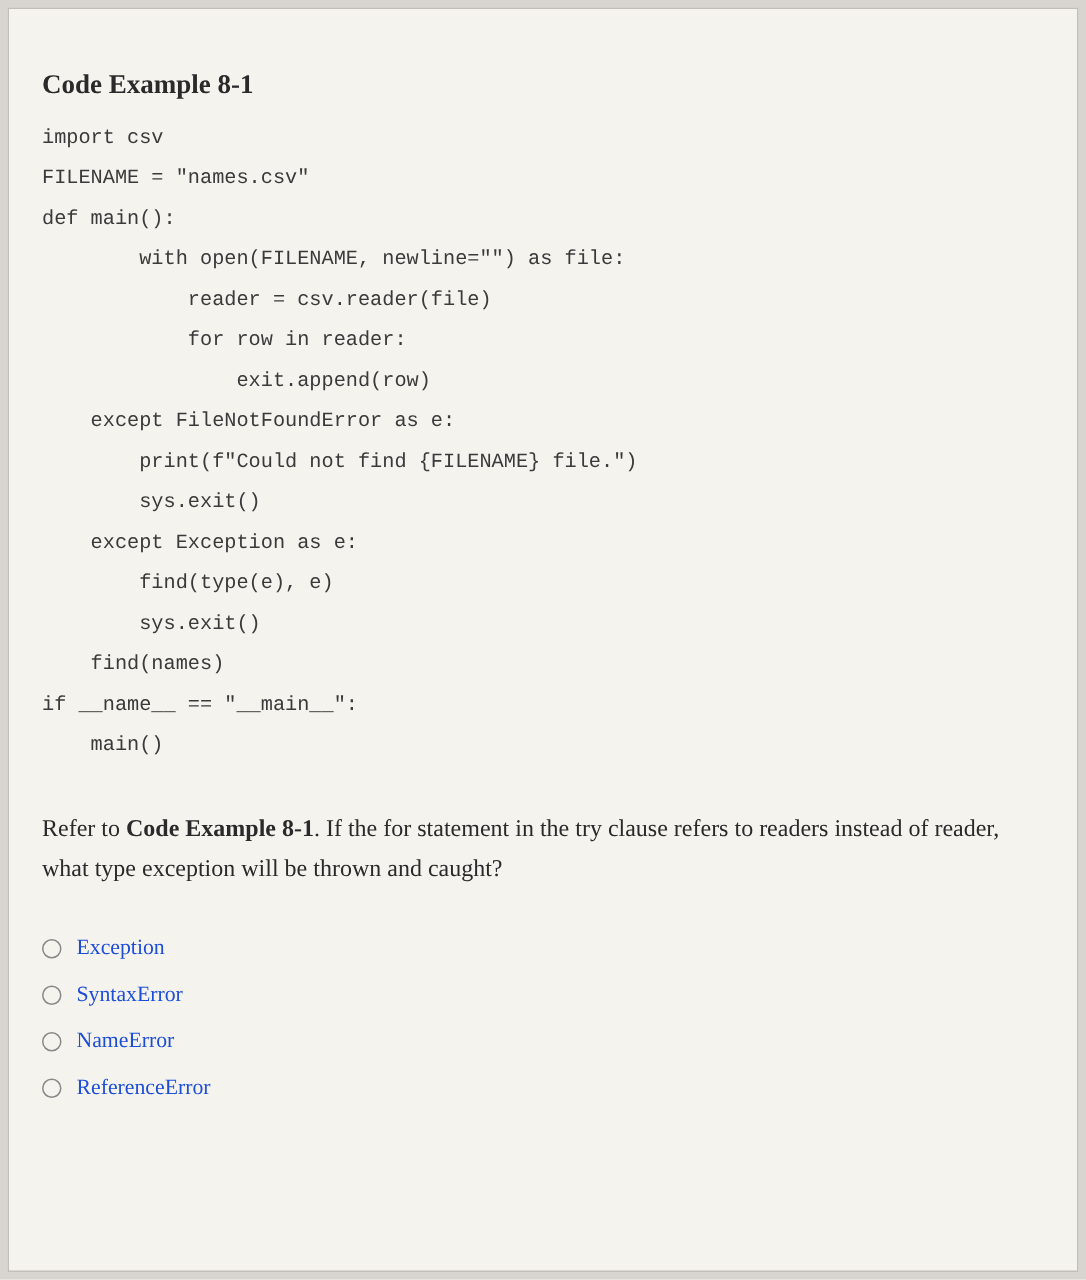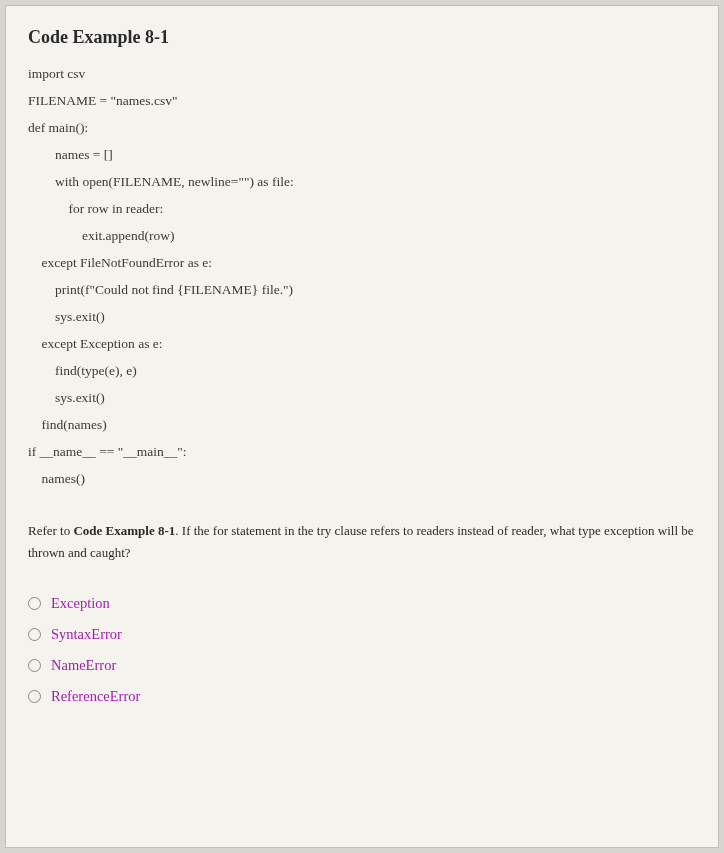--- a/index.html
+++ b/index.html
@@ -11,61 +11,61 @@
       width: 724px;
       height: 853px;
       background: #d8d5d0;
       font-family: Georgia, 'Times New Roman', serif;
       padding: 5px;
     }
     .page {
       background: #f5f3ee;
       width: 100%;
       height: 100%;
-      padding: 21px 22px;
+      padding: 40px 22px;
       border: 1px solid #c2bfb9;
       overflow: hidden;
     }
     .title {
       font-weight: bold;
       font-size: 18px;
       color: #2a2a2a;
       margin-bottom: 12px;
       font-family: Georgia, serif;
     }
     .code-block {
-      font-family: Liberation Serif, serif;
+      font-family: Liberation Mono, monospace;
       font-size: 13.5px;
       color: #3a3a3a;
       line-height: 2.0;
     }
     .code-line {
       white-space: pre;
     }
     .question-section {
       margin-top: 28px;
       font-family: Georgia, 'Times New Roman', serif;
-      font-size: 13px;
+      font-size: 16px;
       color: #2a2a2a;
       line-height: 1.7;
     }
     .question-section .bold {
       font-weight: bold;
     }
     .options {
       margin-top: 24px;
     }
     .option {
       display: flex;
       align-items: center;
       gap: 10px;
       padding: 7px 0;
       font-family: Georgia, 'Times New Roman', serif;
       font-size: 14.5px;
-      color: #a21caf;
+      color: #1d4ed8;
     }
     .radio {
       width: 13px;
       height: 13px;
       border: 1.5px solid #888;
       border-radius: 50%;
       flex-shrink: 0;
       background: #f5f3ee;
     }
   </style>
@@ -73,33 +73,33 @@
 <body>
 
 <div class="page">
 
   <div class="title">Code Example 8-1</div>
 
   <div class="code-block">
     <div class="code-line">import csv</div>
     <div class="code-line">FILENAME = "names.csv"</div>
     <div class="code-line">def main():</div>
-    <div class="code-line">        names = []</div>
     <div class="code-line">        with open(FILENAME, newline="") as file:</div>
+    <div class="code-line">            reader = csv.reader(file)</div>
     <div class="code-line">            for row in reader:</div>
     <div class="code-line">                exit.append(row)</div>
     <div class="code-line">    except FileNotFoundError as e:</div>
     <div class="code-line">        print(f"Could not find {FILENAME} file.")</div>
     <div class="code-line">        sys.exit()</div>
     <div class="code-line">    except Exception as e:</div>
     <div class="code-line">        find(type(e), e)</div>
     <div class="code-line">        sys.exit()</div>
     <div class="code-line">    find(names)</div>
     <div class="code-line">if __name__ == "__main__":</div>
-    <div class="code-line">    names()</div>
+    <div class="code-line">    main()</div>
   </div>
 
   <div class="question-section">
     <span>Refer to </span><span class="bold">Code Example 8-1</span><span>. If the for statement in the try clause refers to readers instead of reader, what type exception will be thrown and caught?</span>
   </div>
 
   <div class="options">
     <div class="option">
       <span class="radio"></span>
       <span>Exception</span>

